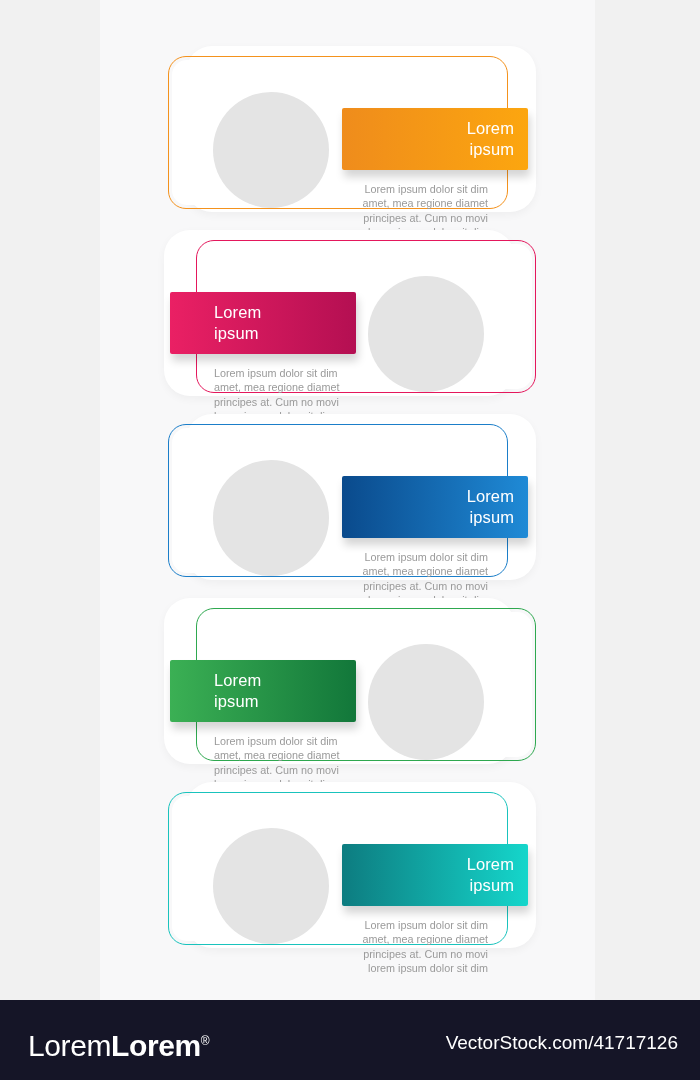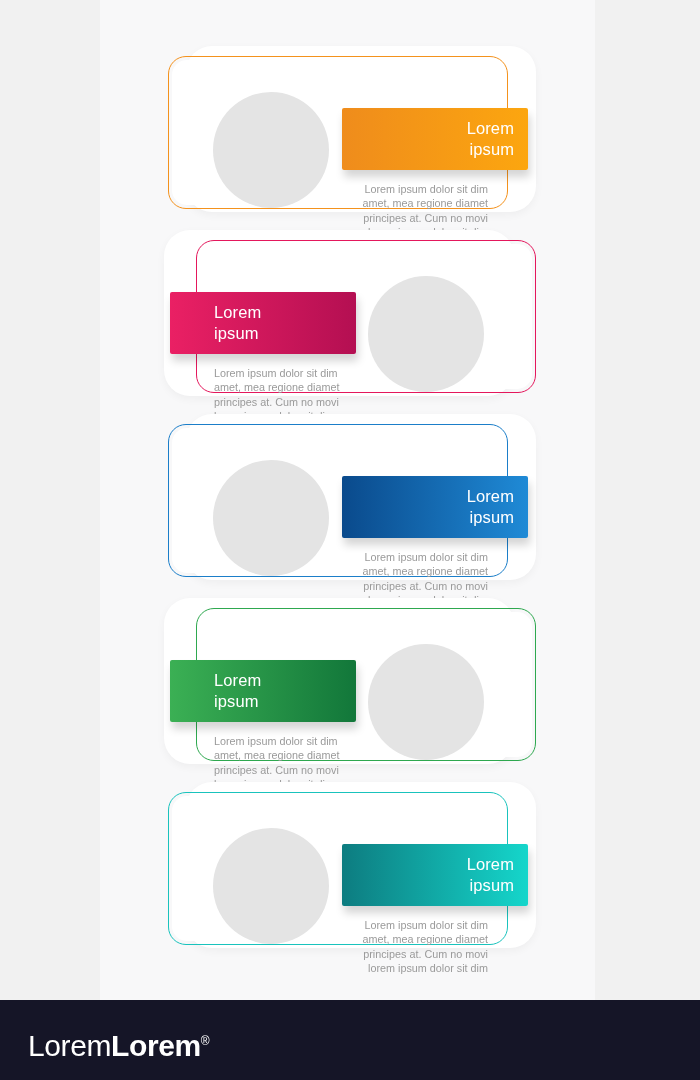--- a/index.html
+++ b/index.html
@@ -250,13 +250,14 @@
     <div class="tab" style="background: linear-gradient(to right, rgb(13, 124, 128), rgb(21, 214, 203));">
       <span class="tab-line">Lorem</span>
       <span class="tab-line">ipsum</span>
     </div>
     <div class="card-text" style="color: rgb(154, 154, 154);">Lorem ipsum dolor sit dim amet, mea regione diamet principes at. Cum no movi lorem ipsum dolor sit dim</div>
   </div>
 </div>
 
 <div id="footer" style="background: rgb(21, 21, 39);">
   <div class="wm-logo"><span class="wm-thin">Lorem</span><span class="wm-bold">Lorem</span><span class="wm-reg">®</span></div>
+  <div class="wm-url">VectorStock.com/41717126</div>
 </div>
 
 </body></html>

